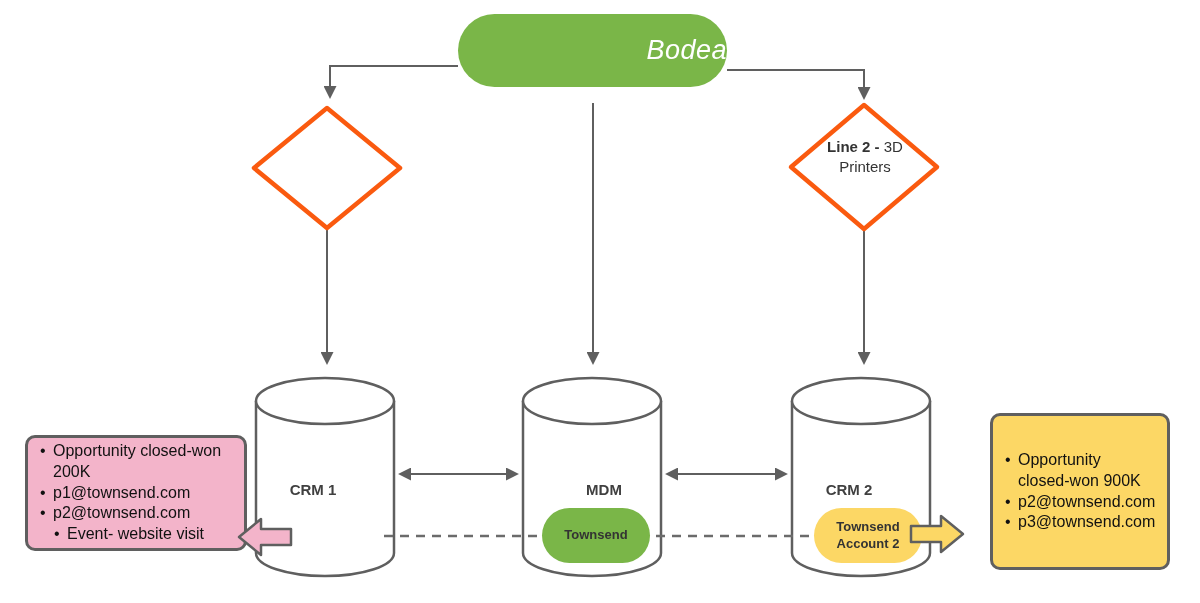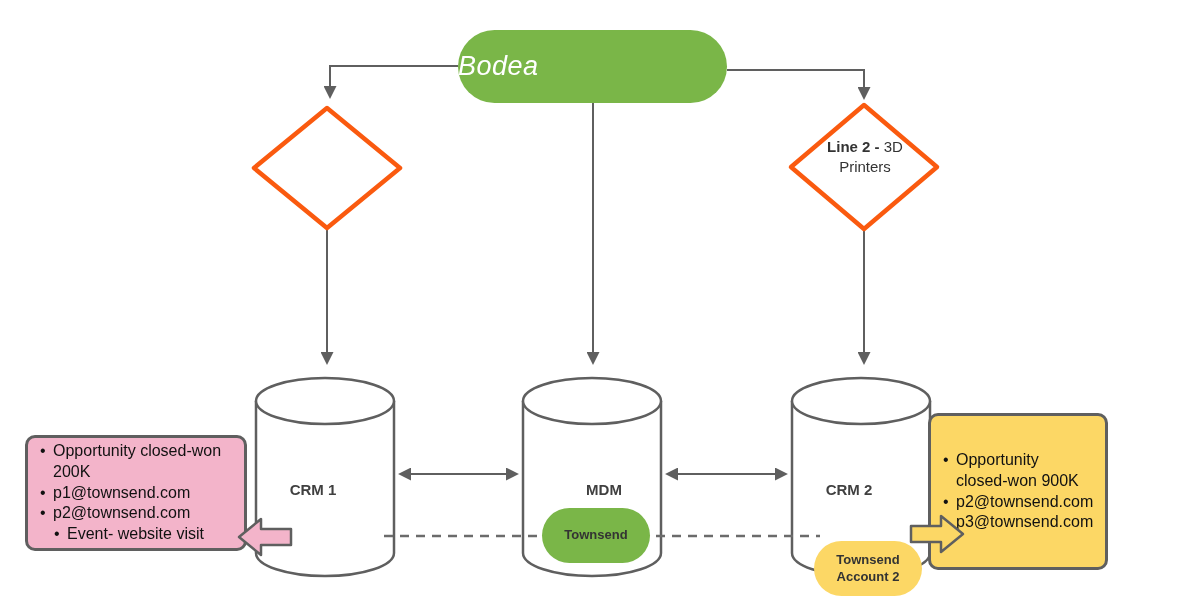--- a/index.html
+++ b/index.html
@@ -7,23 +7,23 @@
     position:relative;width:1200px;height:603px;background:#fff;overflow:hidden;
     font-family:"Liberation Sans", sans-serif;
   }
   .abs{position:absolute;}
   svg.layer{position:absolute;left:0;top:0;pointer-events:none;}
   #shape-layer{z-index:1;}
   #arrow-layer{z-index:4;}
 
   
   .root-node{
-    left:458px;top:30px;width:269px;height:73px;border-radius:37px;
+    left:458px;top:14px;width:269px;height:73px;border-radius:37px;
     background:var(--green,#7ab648);
-    display:flex;align-items:center;justify-content:flex-start;
+    display:flex;align-items:center;justify-content:flex-end;
     color:#fff;font-style:italic;font-size:27px;letter-spacing:.5px;
     z-index:2;
   }
 
   
   .diamond-label{
     width:116px;height:64px;display:flex;align-items:center;justify-content:center;
     text-align:center;font-size:15px;line-height:1.35;color:#333;z-index:2;
   }
   .diamond-label b{font-weight:bold;}
@@ -39,30 +39,30 @@
   #cyl-label-3{left:792px;top:481px;}
 
   
   .pill{
     height:55px;border-radius:28px;display:flex;align-items:center;justify-content:center;
     text-align:center;font-weight:bold;font-size:13px;line-height:1.25;color:#333;
     z-index:3;padding:0 6px;box-sizing:border-box;
   }
   #pill-crm1{left:277px;top:508px;width:107px;background:var(--pink,#f3b4ca);}
   #pill-mdm{left:542px;top:508px;width:108px;background:var(--green,#7ab648);}
-  #pill-crm2{left:814px;top:508px;width:108px;background:var(--yellow,#fcd765);margin-top:33px;}
+  #pill-crm2{left:814px;top:508px;width:108px;background:var(--yellow,#fcd765);}
 
   
   .note{
     border:3px solid #5f5f5f;border-radius:10px;box-sizing:border-box;
     display:flex;flex-direction:column;justify-content:center;
     padding:8px 12px;font-size:16px;line-height:1.3;color:#111;z-index:2;
   }
   #note-left{left:25px;top:435px;width:222px;height:116px;background:var(--pink,#f3b4ca);}
-  #note-right{left:928px;top:413px;width:180px;height:157px;background:var(--yellow,#fcd765);}
+  #note-right{left:990px;top:413px;width:180px;height:157px;background:var(--yellow,#fcd765);}
   .bullet{display:flex;}
   .bullet::before{content:"\2022";flex:0 0 13px;width:13px;}
   .bullet.sub{margin-left:14px;}
 </style>
 </head>
 <body>
 
 <div id="canvas">
 
   <svg id="shape-layer" class="layer" width="1200" height="603" viewBox="0 0 1200 603">

